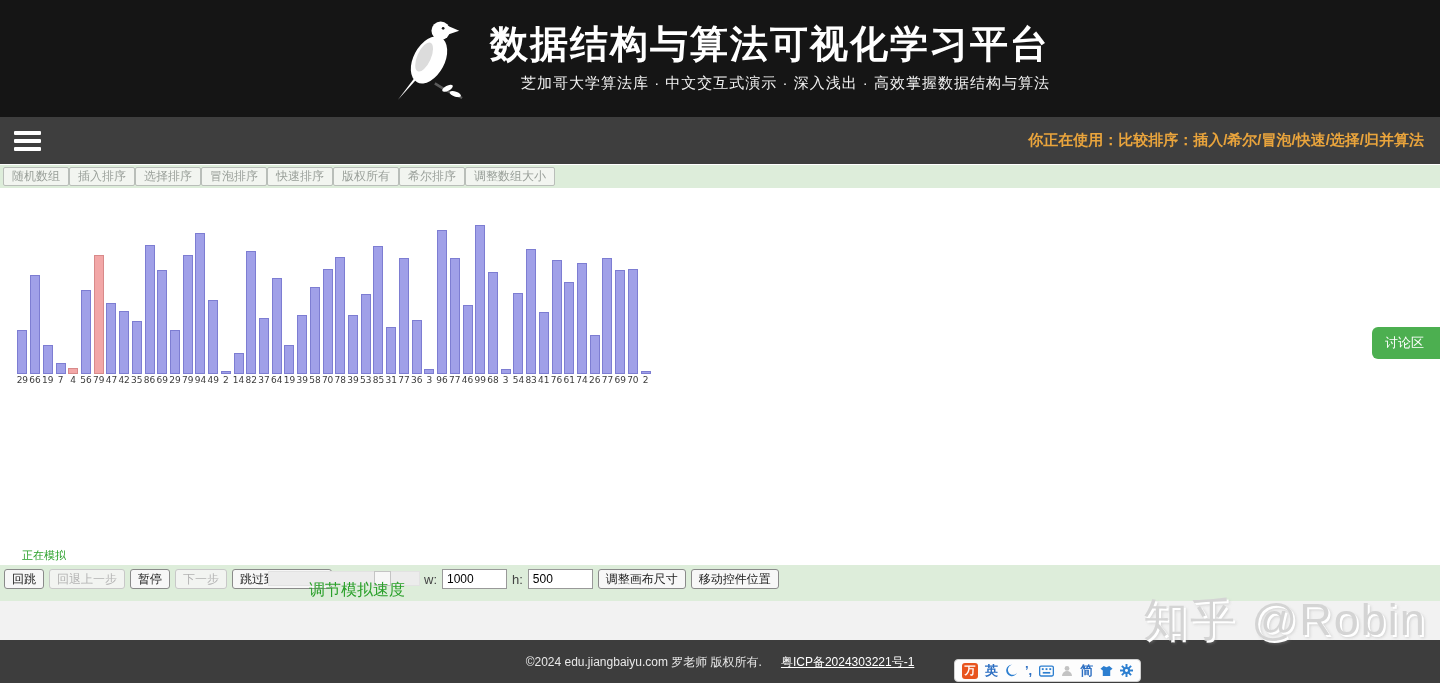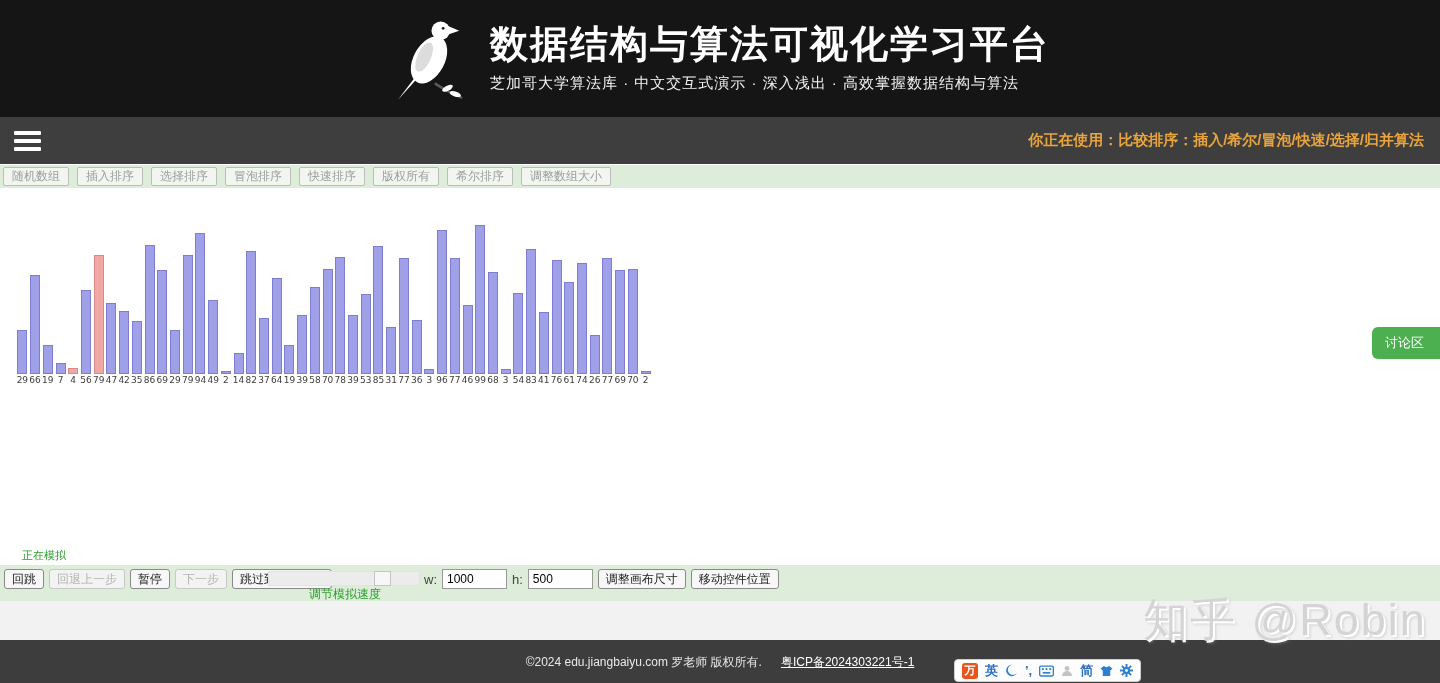--- a/index.html
+++ b/index.html
@@ -2,36 +2,36 @@
 <html><head>
 <meta charset="utf-8">
 <style>
   * { margin:0; padding:0; box-sizing:border-box; }
   body { font-family:"Liberation Sans", sans-serif; }
   .page { position:relative; width:1440px; height:683px; background:#fff; overflow:hidden; }
 
   
   .site-header { height:117px; background:#151515; display:flex; align-items:center; justify-content:center; }
   .logo { margin-right:22px; }
-  .header-text { text-align:left; }
+  .header-text { text-align:right; }
   .site-title { color:#fff; font-size:38px; font-weight:bold; letter-spacing:2px; line-height:1.1; }
   .site-subtitle { color:#f2f2f2; font-size:15px; margin-top:8px; letter-spacing:1px; }
 
   
   .main-nav { height:47px; background:#3e3e3e; display:flex; align-items:center; padding:0 16px 0 14px; }
   .hamburger { width:27px; margin-right:20px; cursor:pointer; }
   .hamburger span { display:block; height:4px; background:#fff; border-radius:1px; margin:4px 0; }
   .nav-items { display:flex; }
   .nav-item { color:#fff; font-size:15px; margin-right:25px; text-decoration:none; cursor:pointer; }
   .nav-status { margin-left:auto; color:#e9a43c; font-size:15px; font-weight:bold; white-space:nowrap; }
 
   
   .toolbar { height:24px; background:#ddedda; border-top:1px solid #fff; display:flex; align-items:center; padding-left:3px; }
   .tb-btn { font-family:"Liberation Sans",sans-serif; font-size:12px; color:#9aa09a; background:#f2f5f0;
-            border:1px solid #b9beb9; border-radius:2px; padding:2px 8px; margin-right:8px; height:19px; line-height:13px; cursor:default; }
+            border:1px solid #b9beb9; border-radius:2px; padding:2px 8px; margin-right:0; height:19px; line-height:13px; cursor:default; }
 
   
   .canvas { position:relative; height:377px; background:#fff; }
   .chart { position:absolute; left:16px; top:37px; display:flex; align-items:flex-end; }
   .bar-item { width:12.72px; display:flex; flex-direction:column; align-items:center; }
   .bar { width:10px; border:1px solid; }
   .bar-num { font-size:9px; color:#3c3c3c; margin-top:2px; line-height:9px; font-family:"DejaVu Sans",sans-serif; }
   .sim-status { position:absolute; left:22px; top:360px; color:#2aa02a; font-size:11px; }
 
   
@@ -39,21 +39,21 @@
                 padding:7px 16px 7px 13px; border-radius:6px 0 0 6px; cursor:pointer; text-decoration:none; }
 
   
   .controls { position:relative; height:36px; background:#ddedda; }
   .control-buttons { position:absolute; left:4px; top:4px; display:flex; gap:5px; }
   .ctl-btn { font-family:"Liberation Sans",sans-serif; font-size:12px; color:#222; background:#f7f7f7;
              border:1px solid #8a8a8a; border-radius:3px; padding:2px 7px; height:20px; line-height:14px; cursor:pointer; }
   .ctl-btn.disabled { color:#b2b2b2; border-color:#c8c8c8; background:#f2f4f1; }
   .slider-track { position:absolute; left:268px; top:6px; width:152px; height:15px; background:#ececec; border:1px solid #e2e2e2; }
   .slider-thumb { position:absolute; left:105px; top:-1px; width:17px; height:15px; background:#f7f7f7; border:1px solid #c4c4c4; cursor:pointer; }
-  .slider-label { position:absolute; left:309px; top:21px; font-size:12px; color:#2aa02a; }
+  .slider-label { position:absolute; left:309px; top:15px; font-size:16px; color:#2aa02a; }
   .size-group { position:absolute; left:424px; top:4px; display:flex; align-items:center; gap:5px; }
   .size-label { font-size:13px; color:#444; }
   .size-input { width:65px; height:20px; border:1px solid #999; font-size:12px; padding:1px 4px; font-family:"Liberation Sans",sans-serif; }
 
   
   .spacer-band { height:39px; background:#f2f2f2; }
   .site-footer { position:relative; height:43px; background:#3d3d3d; color:#e8e8e8; font-size:12px; text-align:center; padding-top:14px; }
   .icp-link { color:#fff; text-decoration:underline; margin-left:19px; cursor:pointer; }
 
   

